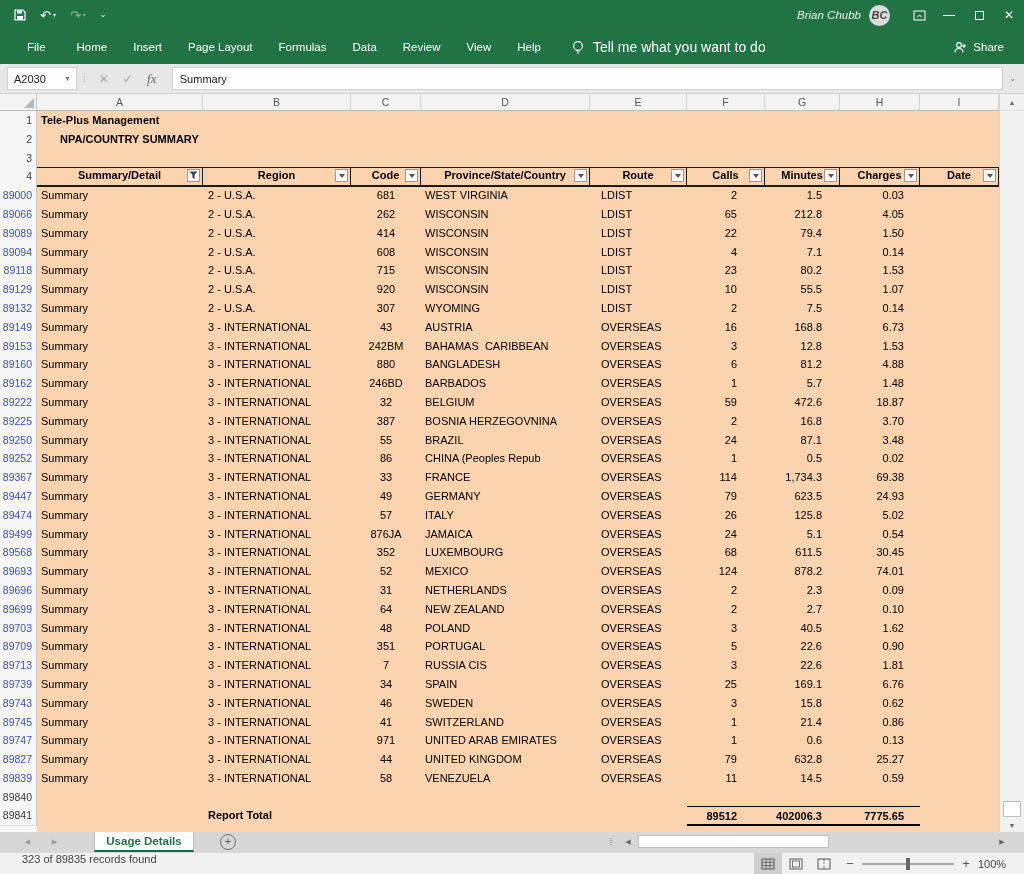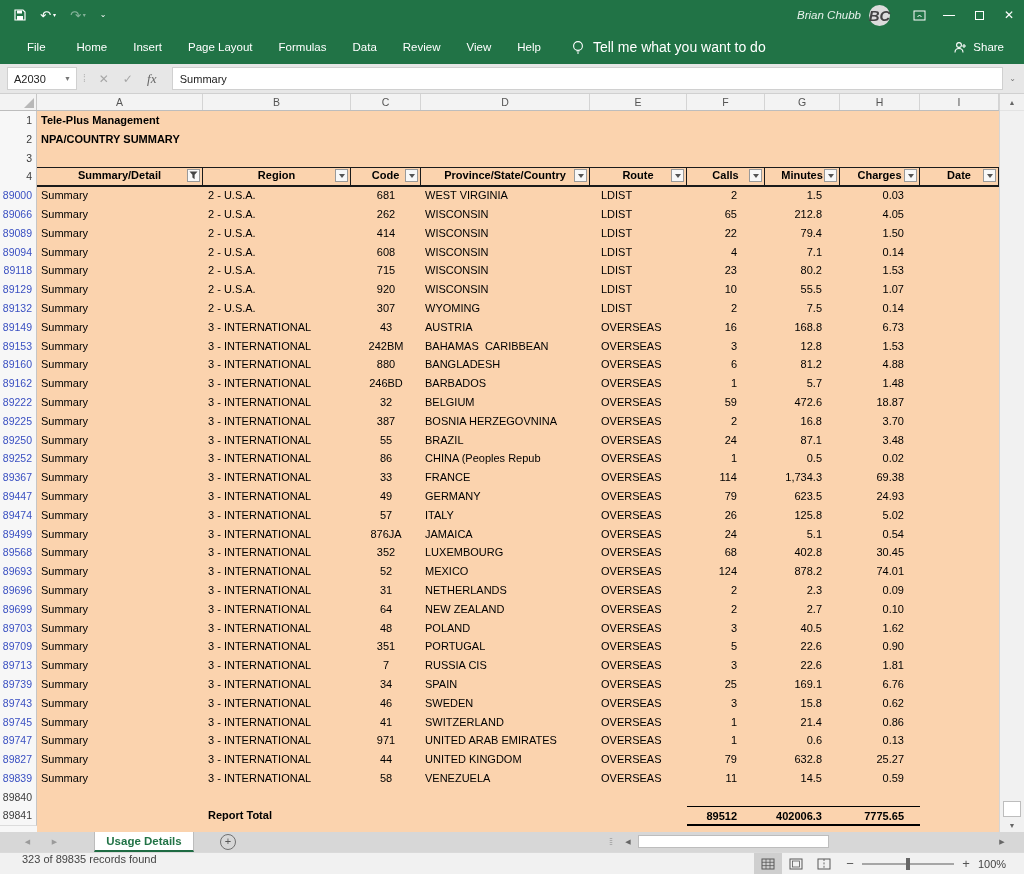--- a/index.html
+++ b/index.html
@@ -9,21 +9,21 @@
 
   
   .titlebar { position:absolute; top:0; left:0; width:1024px; height:30px; background:#217346; display:flex; align-items:center; color:#fff; }
   .qat { display:flex; align-items:center; gap:14px; padding-left:14px; width:150px; }
   .qat .qbtn { display:flex; align-items:center; gap:2px; font-size:13px; color:#fff; cursor:default; }
   .qbtn.dim { opacity:.45; }
   .caret { font-size:6px; line-height:6px; }
   .tb-title { position:absolute; left:0; right:0; text-align:center; font-size:11.5px; white-space:pre; pointer-events:none; }
   .tb-right { margin-left:auto; display:flex; align-items:center; height:30px;font-style:italic; }
   .user-name { font-size:11.5px; margin-right:8px; color:#e8f1ec; }
-  .avatar { width:21px; height:21px; border-radius:50%; background:#dcdcdc; color:#444; font-size:15px; font-weight:bold; display:flex; align-items:center; justify-content:center; margin-right:14px; }
+  .avatar { width:21px; height:21px; border-radius:50%; background:#dcdcdc; color:#444; font-size:11px; font-weight:bold; display:flex; align-items:center; justify-content:center; margin-right:14px; }
   .winbtn { width:30px; height:30px; display:flex; align-items:center; justify-content:center; font-size:12px; }
   .maxbox { width:9px; height:9px; border:1px solid #fff; }
 
   
   .ribbon { position:absolute; top:30px; left:0; width:1024px; height:34px; background:#217346; display:flex; align-items:center; color:#fff; }
   .rtab { font-size:11.5px; padding:0 13px; height:34px; display:flex; align-items:center; }
   .rtab:first-child { padding-left:27px; padding-right:18px; }
   .tellme { display:flex; align-items:center; gap:9px; margin-left:18px; font-size:14px; }
   .share { margin-left:auto; display:flex; align-items:center; gap:6px; font-size:11.5px; padding-right:20px; }
 
@@ -45,21 +45,21 @@
   .corner { position:relative; border-right:1px solid #c6c6c6; }
   .corner:after { content:""; position:absolute; right:2px; bottom:2px; border-left:10px solid transparent; border-bottom:10px solid #b8b8b8; }
   .viewport { position:relative; height:721px; background:linear-gradient(90deg,#f7f7f7 37px,#fbd3ae 37px); overflow:hidden; }
   .grid-row { height:18.8px; }
   .gutter { font-size:10.5px; color:#3c3c3c; text-align:right; padding-right:4px; line-height:18.8px; background:#f7f7f7; border-right:1px solid #c6c6c6; border-bottom:1px solid #dcdcdc; }
   .gutter.blue { color:#3a50c2; }
   .cell { font-size:11px; color:#000; line-height:18.8px; white-space:pre; overflow:hidden; }
   .bold { font-weight:bold; }
   .span-af { grid-column:2/8; padding-left:4px; }
   .span-gi { grid-column:8/11; text-align:right; padding-right:2px; }
-  .span-ai { grid-column:2/11; padding-left:4px; }
+  .span-ai { grid-column:2/11; padding-left:4px;margin-left:19px; }
   .c-detail { padding-left:4px; }
   .c-region { padding-left:5px; }
   .c-code  { text-align:center; }
   .c-country { padding-left:4px; }
   .c-route { padding-left:11px; }
   .c-calls { text-align:right; padding-right:28px; }
   .c-min   { text-align:right; padding-right:18px; }
   .c-chg   { text-align:right; padding-right:16px; }
   
   .hcell { position:relative; font-weight:bold; text-align:center; border-top:1.5px solid #1a1a1a; border-bottom:2px solid #1a1a1a; border-right:1px solid #1a1a1a; line-height:15px; }
@@ -464,21 +464,21 @@
             <div class="cell c-date"></div>
           </div>
           <div class="grid-row grid-cols">
             <div class="gutter blue">89568</div>
             <div class="cell c-detail">Summary</div>
             <div class="cell c-region">3 - INTERNATIONAL</div>
             <div class="cell c-code">352</div>
             <div class="cell c-country">LUXEMBOURG</div>
             <div class="cell c-route">OVERSEAS</div>
             <div class="cell c-calls">68</div>
-            <div class="cell c-min">402.8</div>
+            <div class="cell c-min">611.5</div>
             <div class="cell c-chg">30.45</div>
             <div class="cell c-date"></div>
           </div>
           <div class="grid-row grid-cols">
             <div class="gutter blue">89693</div>
             <div class="cell c-detail">Summary</div>
             <div class="cell c-region">3 - INTERNATIONAL</div>
             <div class="cell c-code">52</div>
             <div class="cell c-country">MEXICO</div>
             <div class="cell c-route">OVERSEAS</div>

